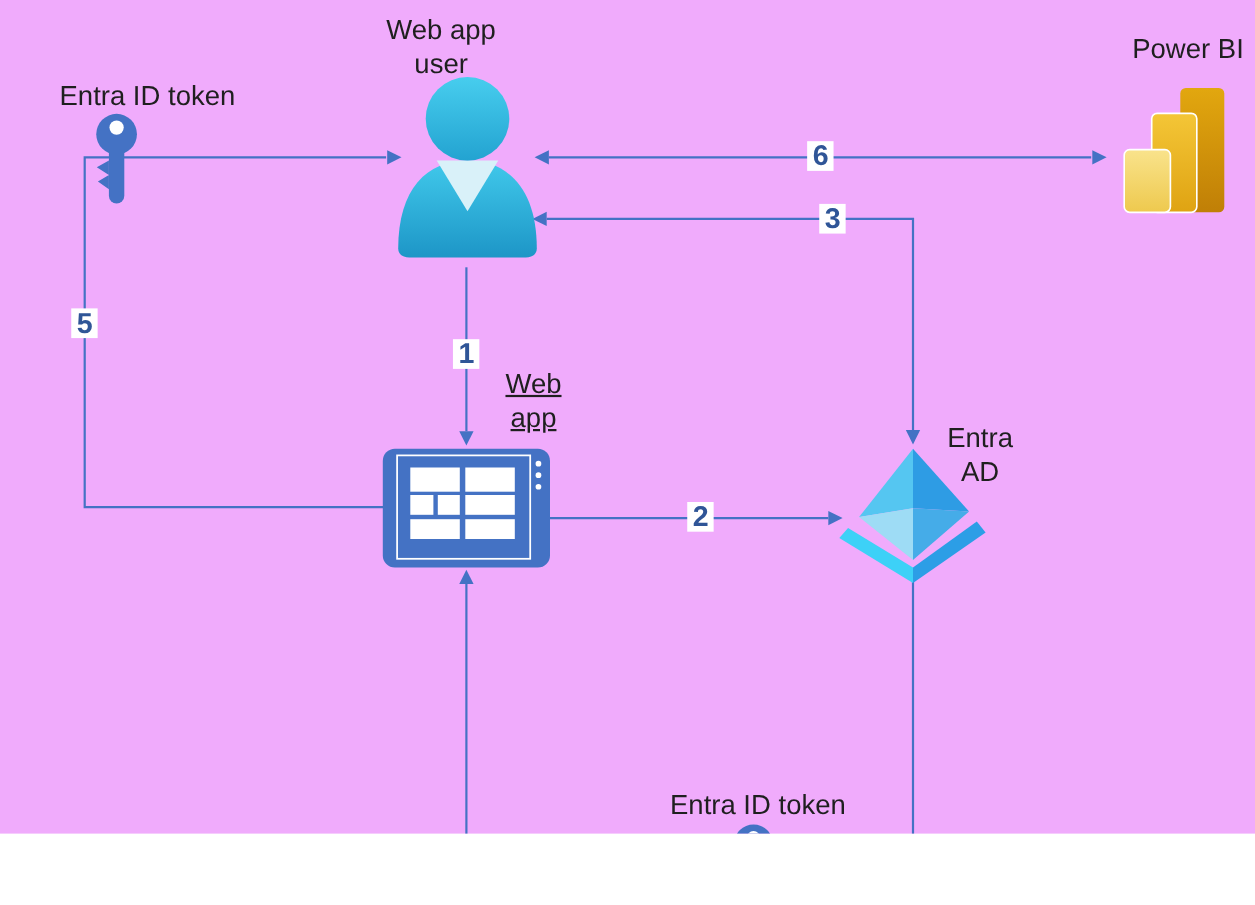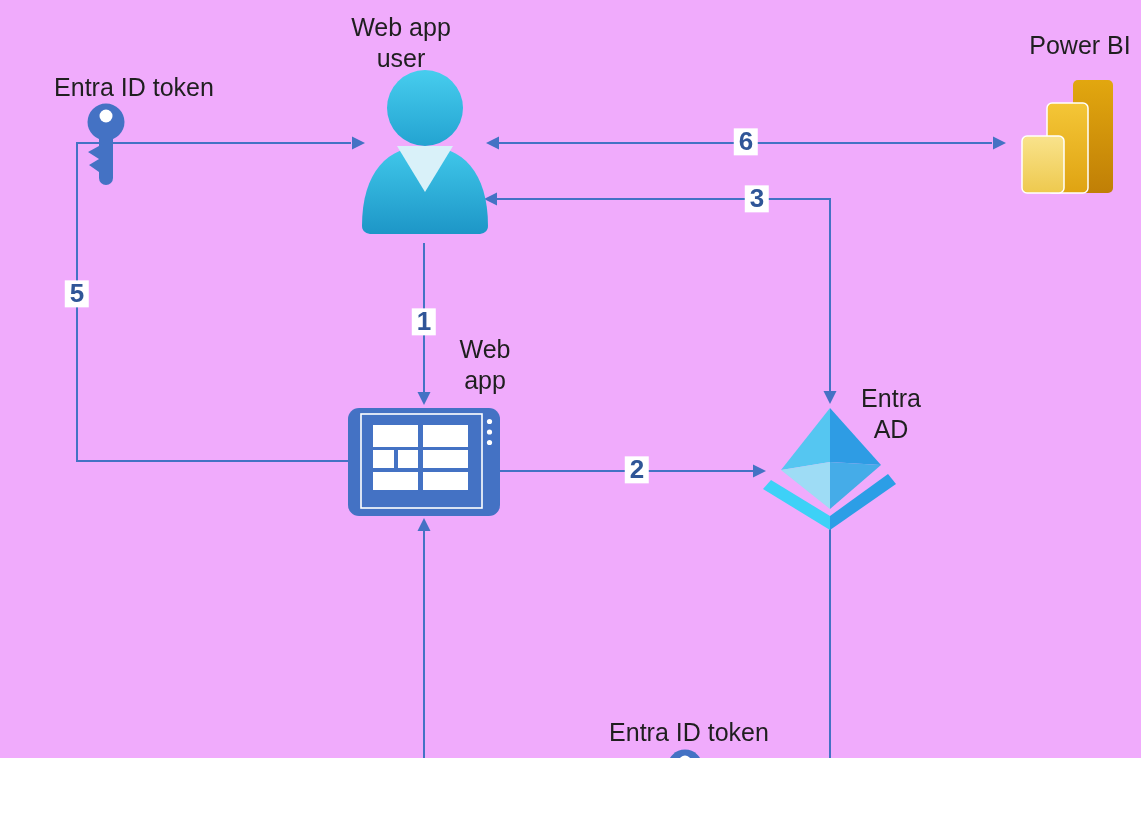--- a/index.html
+++ b/index.html
@@ -147,21 +147,21 @@
       <polygon points="888,474 830,516 830,530 896,484" fill="#2C9EE6"></polygon>
     </g>
   </svg>
 
   <div class="node-label" style="left:345px;top:12px;width:112px;">Web app user</div>
 
   <div class="node-label" style="left:1000px;top:30px;width:160px;">Power BI</div>
 
   <div class="node-label" style="left:44px;top:72px;width:180px;">Entra ID token</div>
 
-  <div class="node-label" style="left:450px;top:334px;width:70px;">Web app</div>
+  <div class="node-label" style="left:450px;top:334px;width:70px;text-decoration:underline;">Web app</div>
 
   <div class="node-label" style="left:846px;top:383px;width:90px;">Entra AD</div>
 
   <div class="node-label" style="left:599px;top:717px;width:180px;">Entra ID token</div>
 
   <div class="step-number" style="left:424px;top:322px;">1</div>
   <div class="step-number" style="left:637px;top:470px;">2</div>
   <div class="step-number" style="left:757px;top:199px;">3</div>
   <div class="step-number" style="left:566px;top:785px;">4</div>
   <div class="step-number" style="left:77px;top:294px;">5</div>

